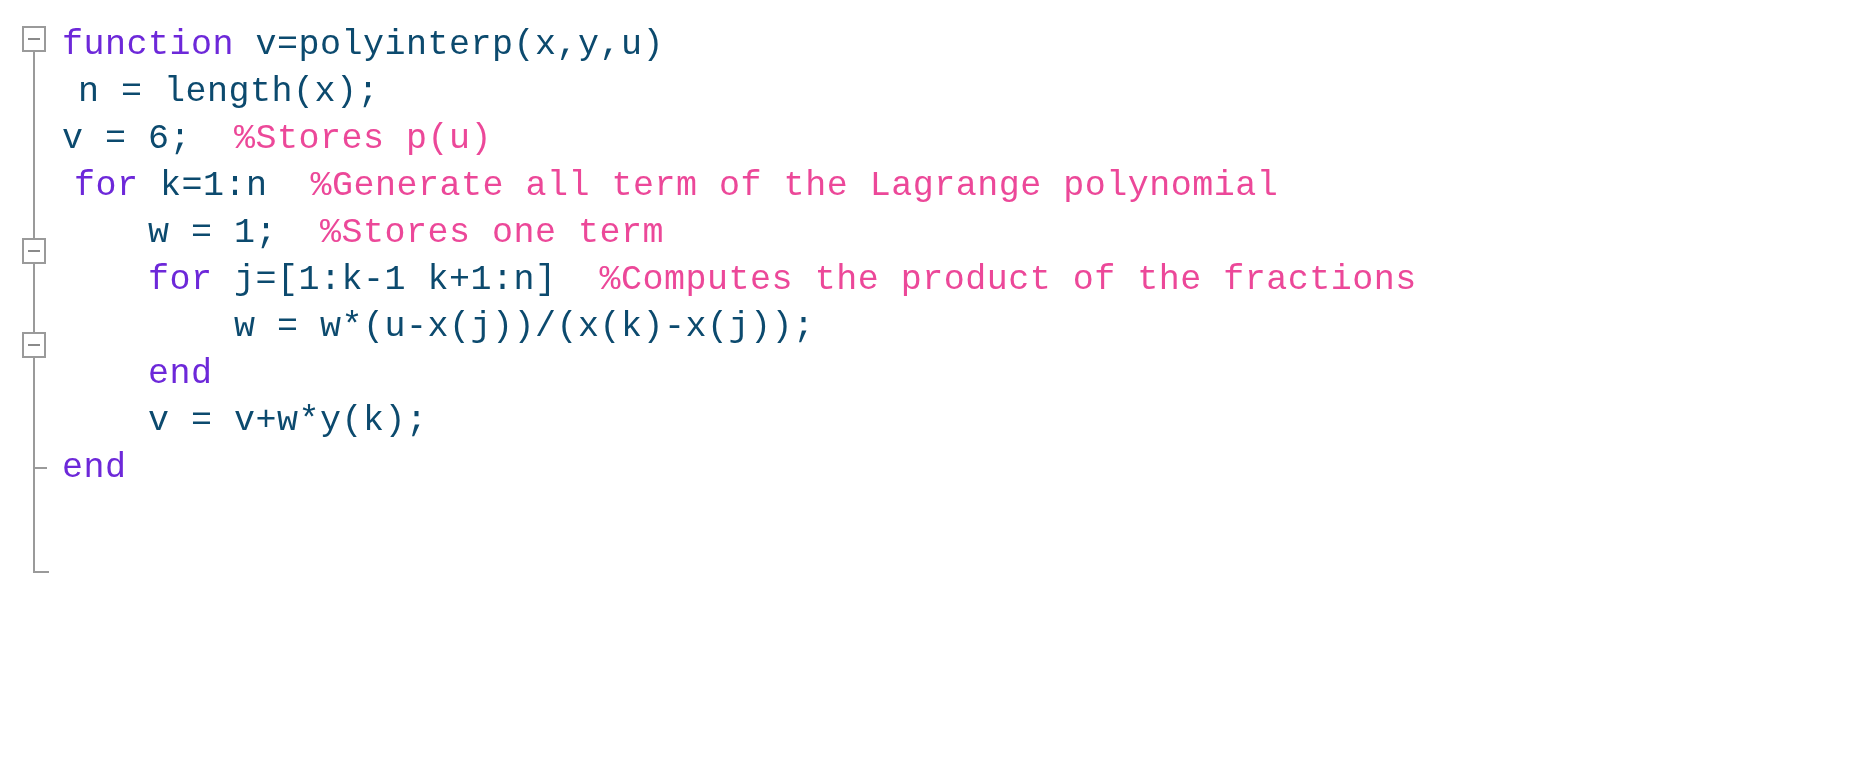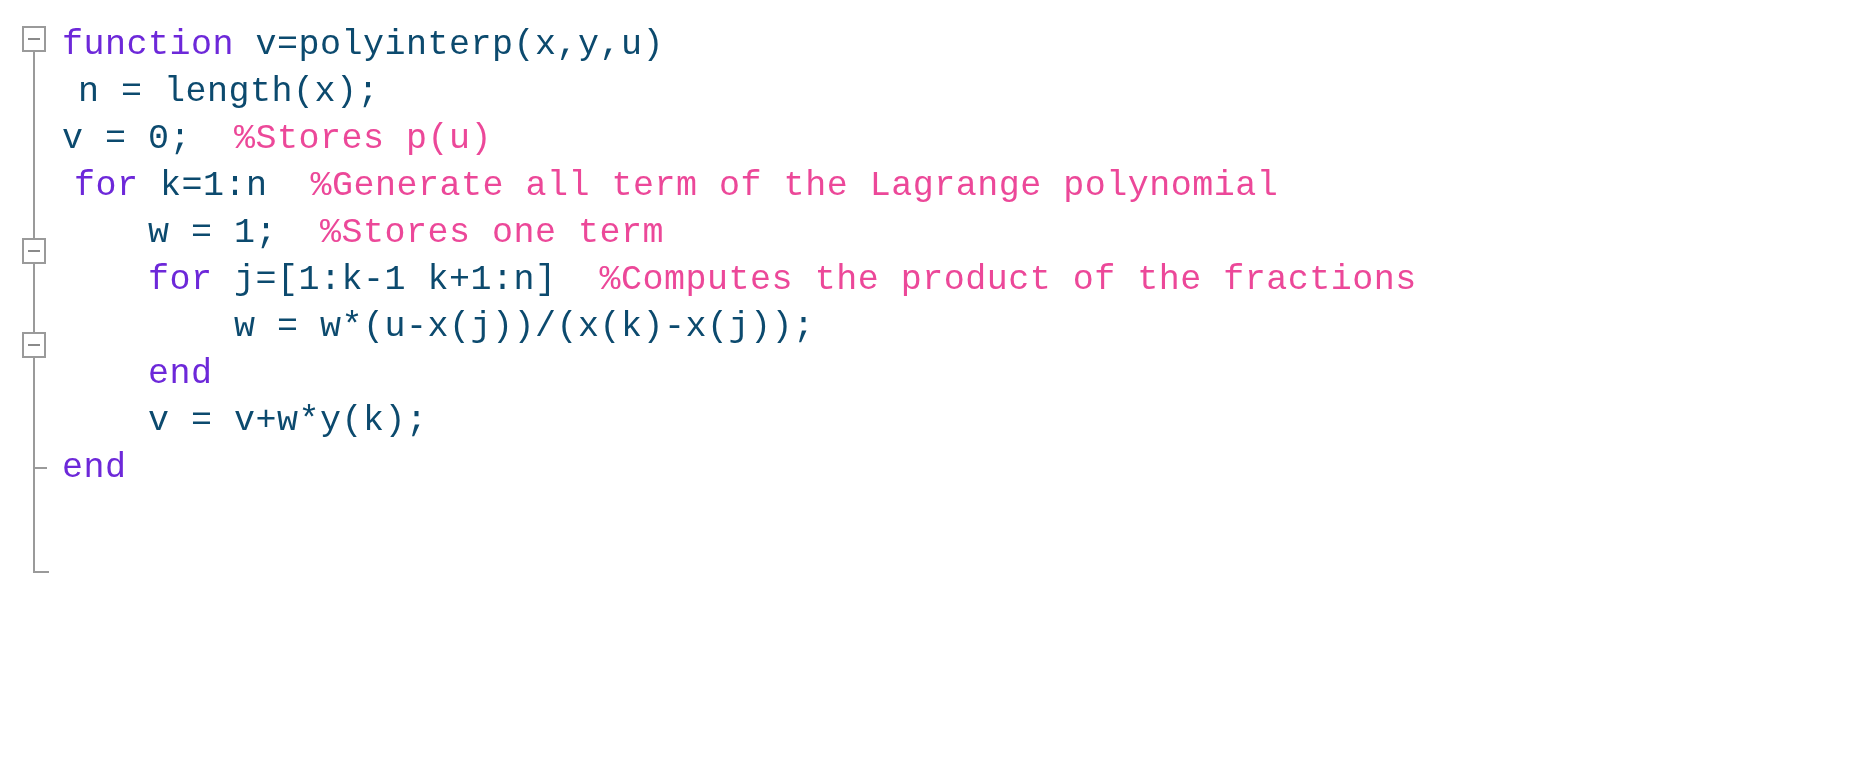--- a/index.html
+++ b/index.html
@@ -121,21 +121,21 @@
     <div class="fold-stub" style="left:33px; top:358px; height:14px;"></div>
     <div class="fold-line" style="left:33px; top:372px; height:96px;"></div>
     <div class="fold-tick" style="left:33px; top:467px; width:14px;"></div>
 
   </div>
 
   <div class="code-area">
 
   <div class="code-line" style="position: absolute; left: 0px; top: 22px; width: 1870px;"><span class="code-text" style="left: 62px;"><span class="kw">function</span><span class="plain"> v=polyinterp(x,y,u)</span></span></div>
       <div class="code-line" style="position: absolute; left: 0px; top: 69px; width: 1870px;"><span class="code-text" style="left: 62px; margin-left: 16px;"><span class="plain">n = length(x);</span></span></div>
-      <div class="code-line" style="position: absolute; left: 0px; top: 116px; width: 1870px;"><span class="code-text" style="left: 62px;"><span class="plain">v = 0;  </span><span class="cmt">%Stores p(u)</span></span></div>
+      <div class="code-line" style="position: absolute; left: 0px; top: 116px; width: 1870px;"><span class="code-text" style="left: 62px;"><span class="plain">v = 6;  </span><span class="cmt">%Stores p(u)</span></span></div>
       <div class="code-line" style="position: absolute; left: 0px; top: 163px; width: 1870px; margin-left: 12px;"><span class="code-text" style="left: 62px;"><span class="kw">for</span><span class="plain"> k=1:n  </span><span class="cmt">%Generate all term of the Lagrange polynomial</span></span></div>
       <div class="code-line" style="position: absolute; left: 0px; top: 210px; width: 1870px;"><span class="code-text" style="left: 62px; text-align: center;"><span class="plain">    w = 1;  </span><span class="cmt">%Stores one term</span></span></div>
       <div class="code-line" style="position: absolute; left: 0px; top: 257px; width: 1870px; text-align: right;"><span class="code-text" style="left: 62px;"><span class="plain">    </span><span class="kw">for</span><span class="plain"> j=[1:k-1 k+1:n]  </span><span class="cmt">%Computes the product of the fractions</span></span></div>
       <div class="code-line" style="position: absolute; left: 0px; top: 304px; width: 1870px;"><span class="code-text" style="left: 62px;"><span class="plain">        w = w*(u-x(j))/(x(k)-x(j));</span></span></div>
       <div class="code-line" style="position: absolute; left: 0px; top: 351px; width: 1870px;"><span class="code-text" style="left: 62px;"><span class="plain">    </span><span class="kw">end</span></span></div>
       <div class="code-line" style="position: absolute; left: 0px; top: 398px; width: 1494px;"><span class="code-text" style="left: 62px;"><span class="plain">    v = v+w*y(k);</span></span></div>
       <div class="code-line" style="position: absolute; left: 0px; top: 445px; width: 1870px;"><span class="code-text" style="left: 62px;"><span class="kw">end</span></span></div>
     </div>
 
 </div>

